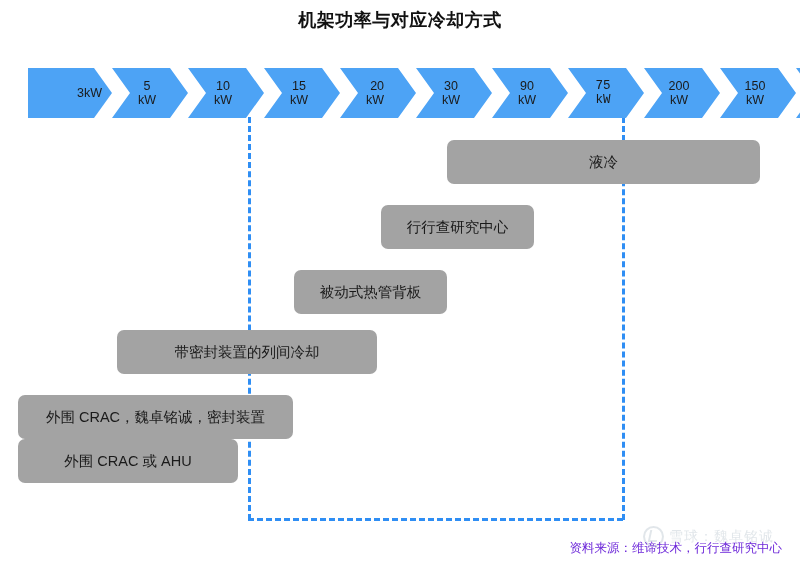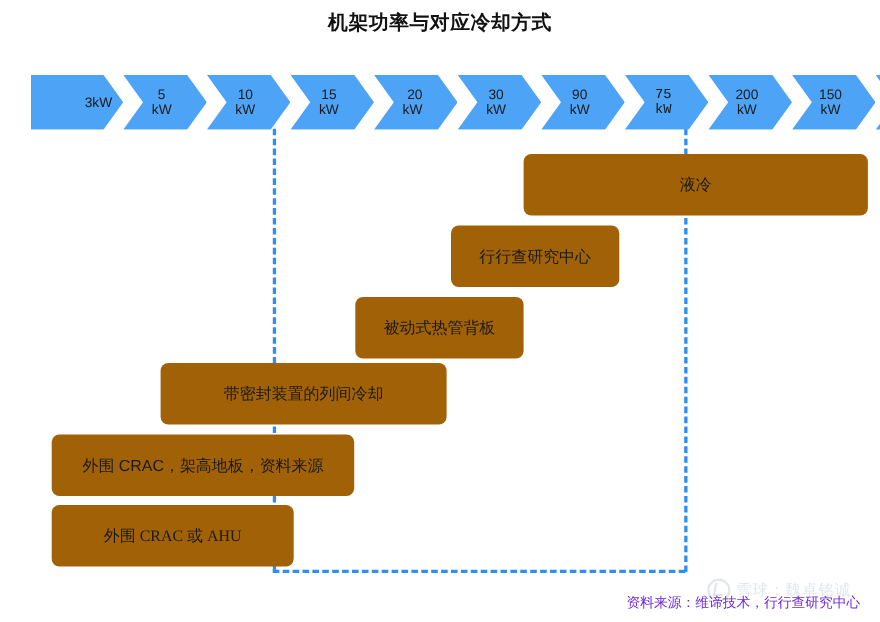--- a/index.html
+++ b/index.html
@@ -76,32 +76,31 @@
   }
   .hline {
     position: absolute;
     height: 0;
     border-top: 3px dashed #2f8ef4;
   }
 
   
   .bar {
     position: absolute;
-    height: 56px;
-    background: #a16207;
+    height: 44px;
+    background: #a3a3a3;
     border-radius: 7px;
     display: flex;
     align-items: center;
     justify-content: center;
     color: #1a1a1a;
     font-size: 14.5px;
     box-sizing: border-box;
     padding: 0 10px;
     z-index: 3;
-    margin-left: 29px;
   }
 
   
   .source-note {
     position: absolute;
     right: 18px;
     bottom: 8px;
     font-size: 12.5px;
     color: #6d28d9;
     white-space: nowrap;
@@ -207,24 +206,24 @@
 
   <div class="bar" style="left:117px; top:330px; width:260px;">
     <span>带密封装置的列间冷却</span>
   </div>
 
   <div class="bar" style="left:294px; top:270px; width:153px;">
     <span>被动式热管背板</span>
   </div>
 
   <div class="bar" style="left:18px; top:395px; width:275px;">
-    <span>外围 CRAC，架高地板，资料来源</span>
-  </div>
-
-  <div class="bar" style="left:18px; top:459px; width:220px;font-family:Liberation Serif, serif;">
+    <span>外围 CRAC，魏卓铭诚，密封装置</span>
+  </div>
+
+  <div class="bar" style="left:18px; top:439px; width:220px;">
     <span>外围 CRAC 或 AHU</span>
   </div>
 
   <div class="watermark">
     <span class="wm-logo"></span>
     <span>雪球：魏卓铭诚</span>
   </div>
 
   <div class="source-note">资料来源：维谛技术，行行查研究中心</div>
 

